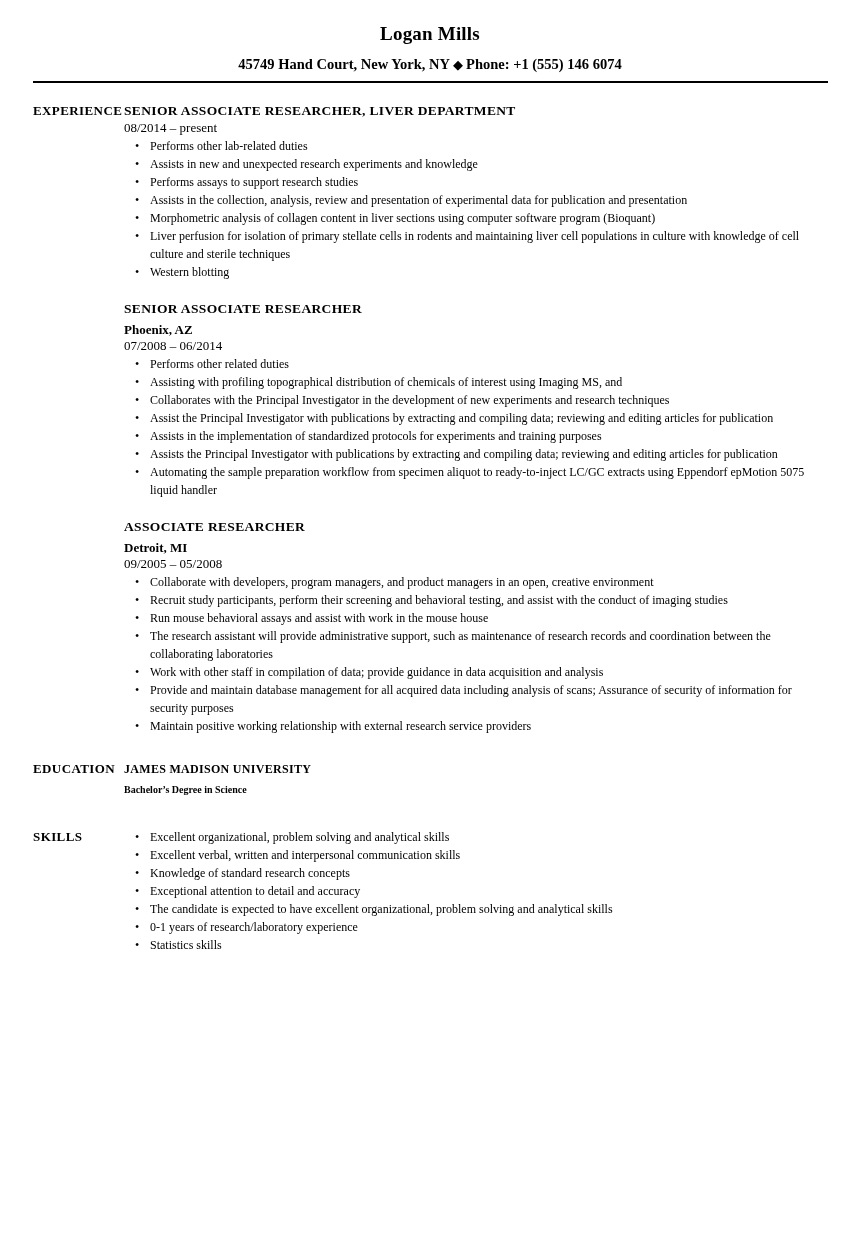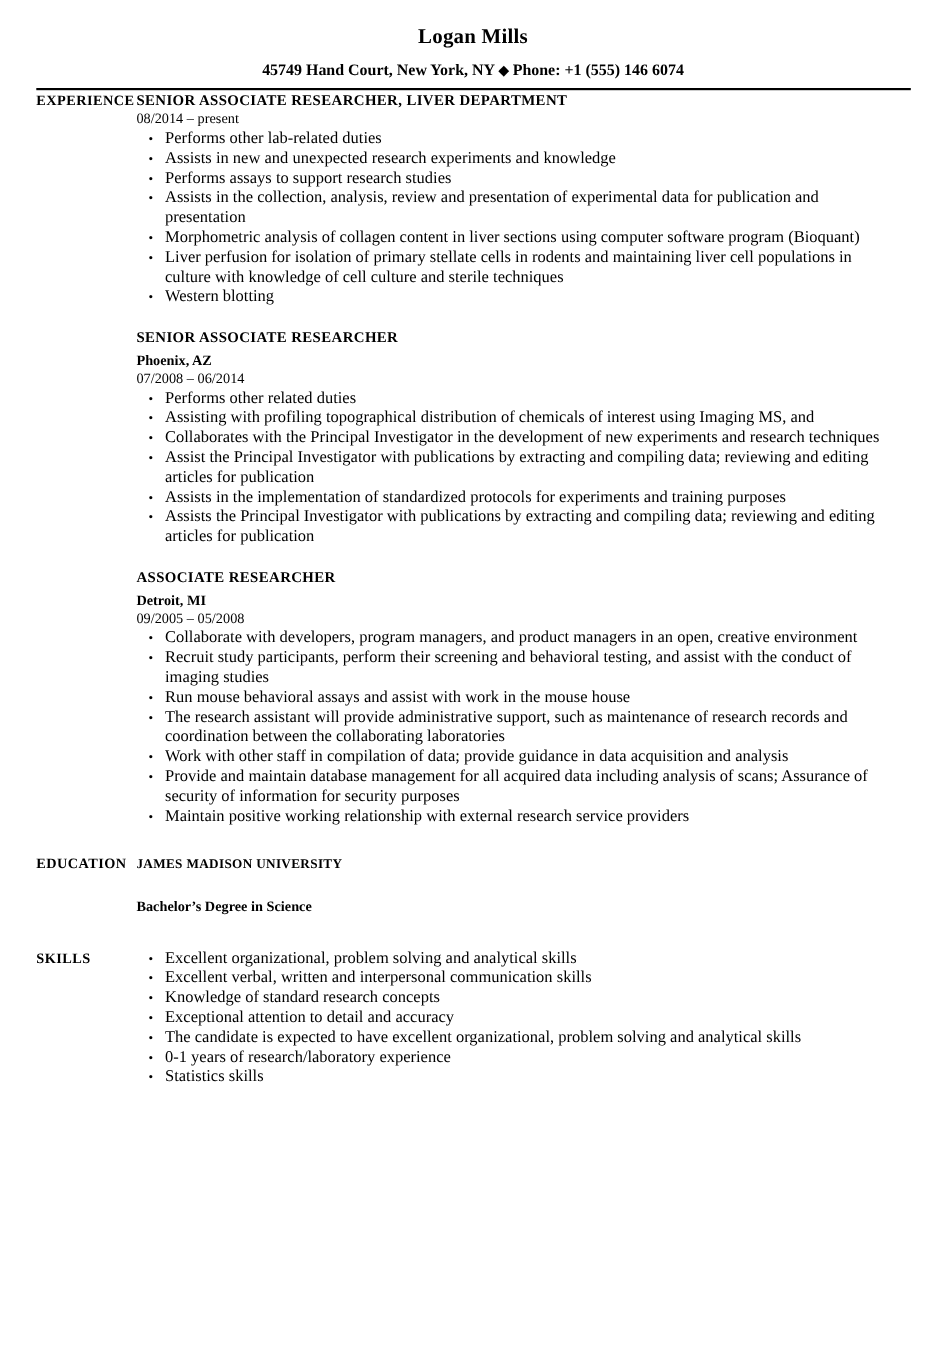--- a/index.html
+++ b/index.html
@@ -65,21 +65,21 @@
     font-weight: bold;
     letter-spacing: 0.4px;
     line-height: 17px;
   }
   .section-body {
     flex: 1 1 auto;
     padding-right: 42px;
     box-sizing: border-box;
   }
 
-  #experience-section { }
+  #experience-section { margin-top: 19px; }
   #education-section  { margin-top: 25px; }
   #skills-section     { margin-top: 29px; }
 
   
   .job { margin-bottom: 0; }
   .job + .job { margin-top: 19px; }
 
   .job-title {
     font-size: 13.5px;
     font-weight: bold;
@@ -101,45 +101,45 @@
 
   
   ul.bullets {
     list-style: none;
     margin: 1px 0 0 0;
     padding: 0;
   }
   ul.bullets > li {
     position: relative;
     padding-left: 26px;
-    font-size: 15px;
+    font-size: 12px;
     line-height: 18px;
     margin: 0;
   }
   ul.bullets > li::before {
     content: "\2022";
     position: absolute;
     left: 11px;
     top: -0.5px;
     font-size: 12px;
     line-height: 18px;
   }
 
   
   .edu-school {
     font-size: 12px;
     font-weight: bold;
     letter-spacing: 0.3px;
     line-height: 19px;
   }
   .edu-degree {
-    font-size: 13px;
-    font-weight: bold;
-    line-height: 18px;
-    margin-top: 20px;
+    font-size: 10px;
+    font-weight: bold;
+    line-height: 18px;
+    margin-top: 2px;
     font-family: Liberation Serif, serif;
   }
 
   #skills-section ul.bullets { margin-top: 0; }
 </style>
 </head>
 <body>
 
 <div class="page">
 
@@ -171,20 +171,21 @@
         <div class="job-title">SENIOR ASSOCIATE RESEARCHER</div>
         <div class="job-location">Phoenix, AZ</div>
         <div class="job-dates">07/2008 – 06/2014</div>
         <ul class="bullets">
           <li>Performs other related duties</li>
           <li>Assisting with profiling topographical distribution of chemicals of interest using Imaging MS, and</li>
           <li>Collaborates with the Principal Investigator in the development of new experiments and research techniques</li>
           <li>Assist the Principal Investigator with publications by extracting and compiling data; reviewing and editing articles for publication</li>
           <li>Assists in the implementation of standardized protocols for experiments and training purposes</li>
           <li>Assists the Principal Investigator with publications by extracting and compiling data; reviewing and editing articles for publication</li>
+          <li>Automating the sample preparation workflow from specimen aliquot to ready-to-inject LC/GC extracts using Eppendorf epMotion 5075 liquid handler</li>
         </ul>
       </div>
 
       <div class="job">
         <div class="job-title">ASSOCIATE RESEARCHER</div>
         <div class="job-location">Detroit, MI</div>
         <div class="job-dates">09/2005 – 05/2008</div>
         <ul class="bullets">
           <li>Collaborate with developers, program managers, and product managers in an open, creative environment</li>
           <li>Recruit study participants, perform their screening and behavioral testing, and assist with the conduct of imaging studies</li>

